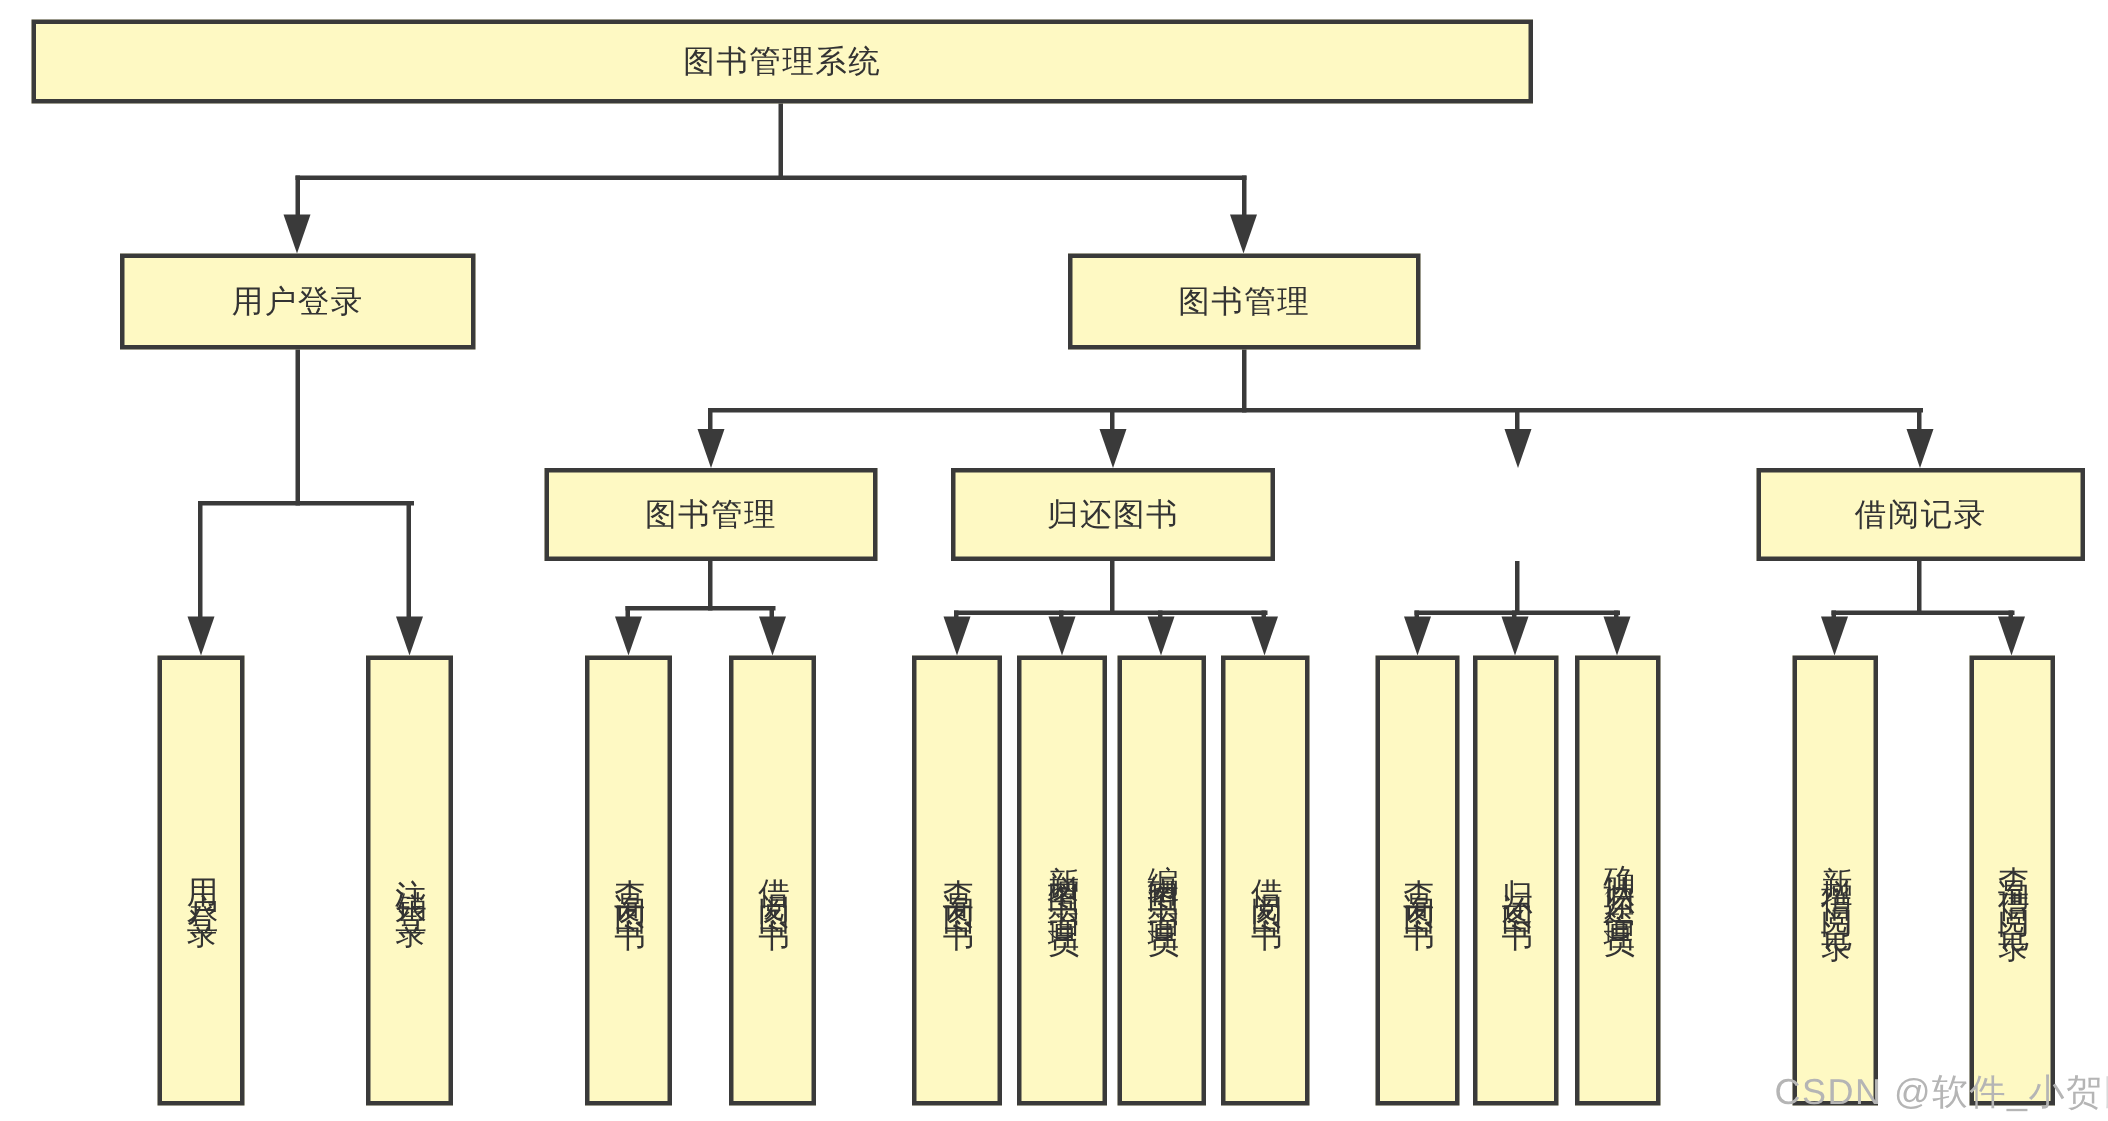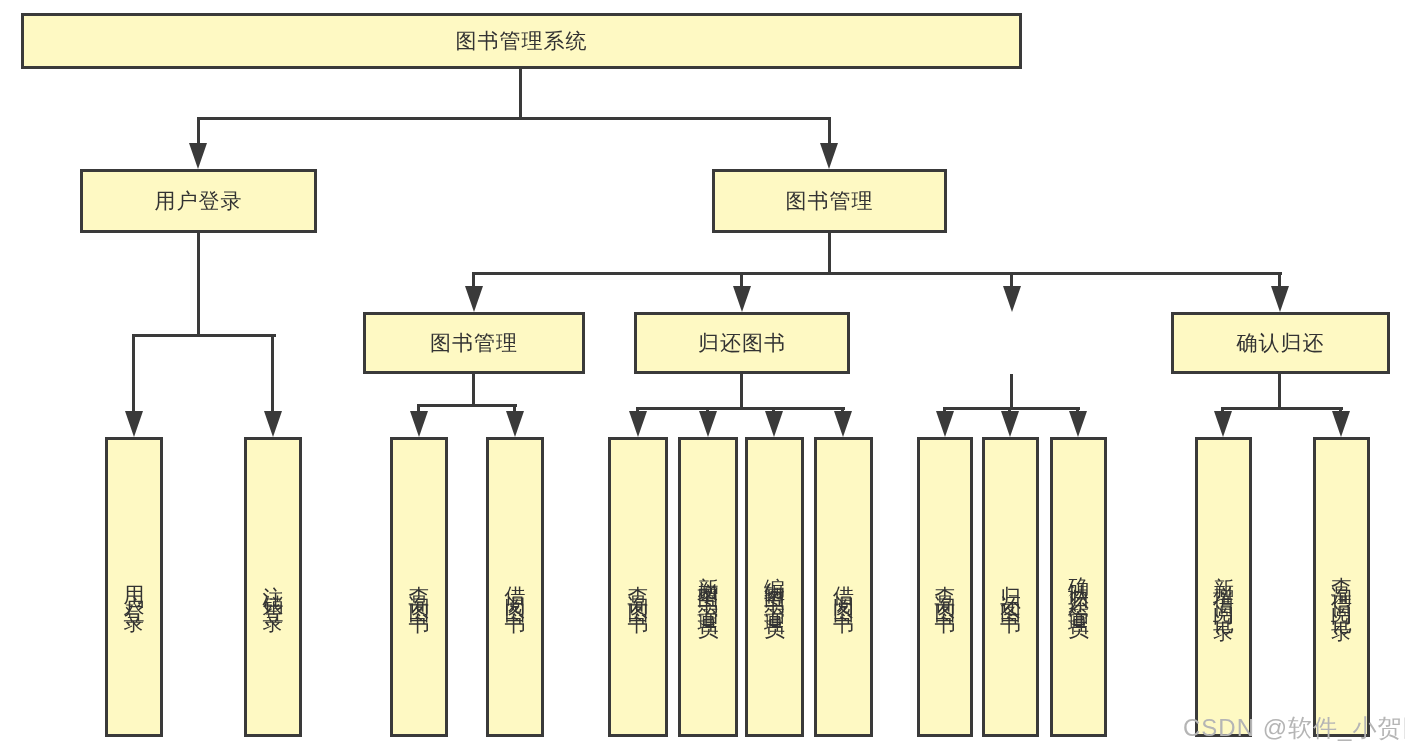--- a/index.html
+++ b/index.html
@@ -59,21 +59,21 @@
   <div class="line" style="left:1278px; top:272px; width:3px; height:16px;"></div>
   <div class="arrow" style="left:1271px; top:286px;"></div>
 
   <div class="box hbox" style="left:363px; top:312px; width:222px; height:62px;">
     <span>图书管理</span>
   </div>
   <div class="box hbox" style="left:634px; top:312px; width:216px; height:62px;">
     <span>归还图书</span>
   </div>
   <div class="box hbox" style="left:1171px; top:312px; width:219px; height:62px;">
-    <span>确认归还</span>
+    <span>借阅记录</span>
   </div>
 
   <div class="line" style="left:472px; top:374px; width:3px; height:33px;"></div>
   <div class="line" style="left:417px; top:404px; width:100px; height:3px;"></div>
   <div class="line" style="left:417px; top:404px; width:3px; height:9px;"></div>
   <div class="arrow" style="left:410px; top:411px;"></div>
   <div class="line" style="left:513px; top:404px; width:3px; height:9px;"></div>
   <div class="arrow" style="left:506px; top:411px;"></div>
 
   <div class="line" style="left:740px; top:374px; width:3px; height:36px;"></div>

